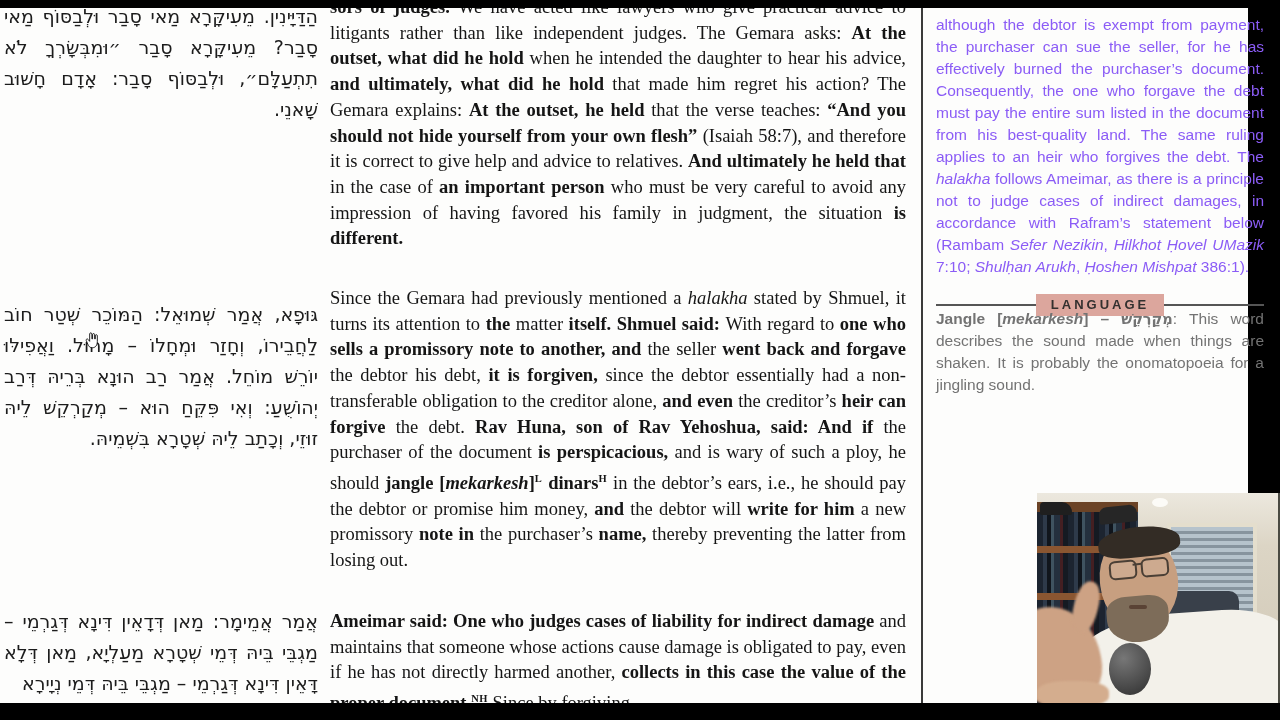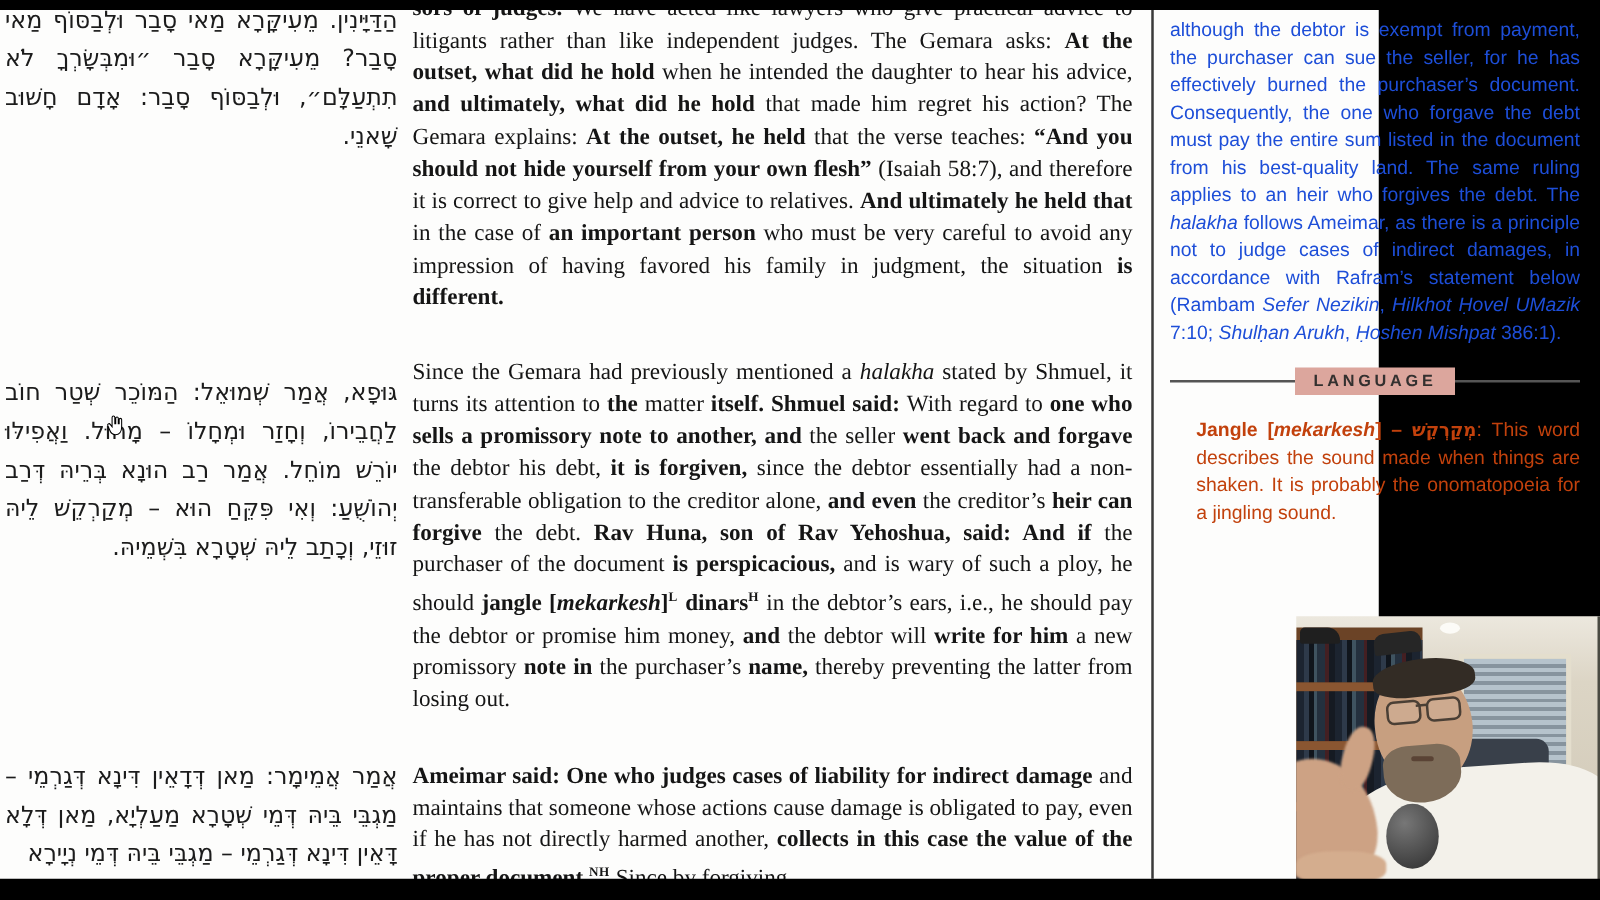--- a/index.html
+++ b/index.html
@@ -1,18 +1,18 @@
 <!DOCTYPE html>
 <html><head>
 <meta charset="utf-8">
 <style>
   html,body{margin:0;padding:0;}
   .stage{position:relative;width:1280px;height:720px;background:#000;overflow:hidden;
          font-family:"Liberation Sans",sans-serif;}
-  .page{position:absolute;left:0;top:0;width:1103px;height:720px;background:#fdfdfc;}
+  .page{position:absolute;left:0;top:0;width:1248px;height:720px;background:#fdfdfc;}
   .bar{position:absolute;left:0;width:1280px;background:#000;z-index:30;}
   .bar.top{top:0;height:8px;}
   .bar.bottom{top:703px;height:17px;}
 
   
   .hebrew-col{position:absolute;left:4px;top:0;width:314px;}
   .heb-p{position:absolute;right:0;left:0;direction:rtl;text-align:justify;
          font-family:"DejaVu Sans",sans-serif;font-size:19px;line-height:31px;color:#1c1c1c;}
 
   
@@ -20,26 +20,26 @@
   .eng-p{position:absolute;left:0;right:0;text-align:justify;
          font-family:"Liberation Serif",serif;font-size:18.5px;line-height:25.7px;color:#151515;}
   .eng-p sup{font-size:10.5px;font-weight:700;letter-spacing:.5px;}
 
   
   .divider{position:absolute;left:921px;top:8px;width:2px;height:695px;background:#3a3a3a;}
 
   
   .right-col{position:absolute;left:936px;top:0;width:330px;}
   .commentary{position:absolute;top:14px;left:0;right:2px;text-align:justify;
-              font-size:15.5px;line-height:22px;color:#1d4ed8;}
+              font-size:15.5px;line-height:22px;color:#8b5cf6;}
   .lang-header{position:absolute;top:294px;left:0;right:2px;display:flex;align-items:center;}
   .lang-header .rule{flex:1;height:1.5px;background:#555;}
   .lang-box{padding:3px 15px 4px;font-weight:700;font-size:13px;letter-spacing:3px;color:#33302f;}
-  .lang-note{position:absolute;top:334px;left:0;right:2px;text-align:justify;
-             font-size:15.5px;line-height:22px;color:#c2410c;margin-left:21px;}
+  .lang-note{position:absolute;top:308px;left:0;right:2px;text-align:justify;
+             font-size:15.5px;line-height:22px;color:#737373;}
   .he-inline{font-family:"DejaVu Sans",sans-serif;font-size:14.5px;}
 
   
   .cursor{position:absolute;left:84px;top:331px;width:17px;height:20px;z-index:20;}
 
   
   .webcam{position:absolute;left:1037px;top:493px;width:243px;height:211px;overflow:hidden;
           background:linear-gradient(180deg,#ece8de 0%,#dcd5c5 25%,#cfc7b5 100%);z-index:10;}
   .webcam *{position:absolute;}
   .wc-light{left:115px;top:5px;width:16px;height:9px;border-radius:50%;background:#fcfbf7;}

